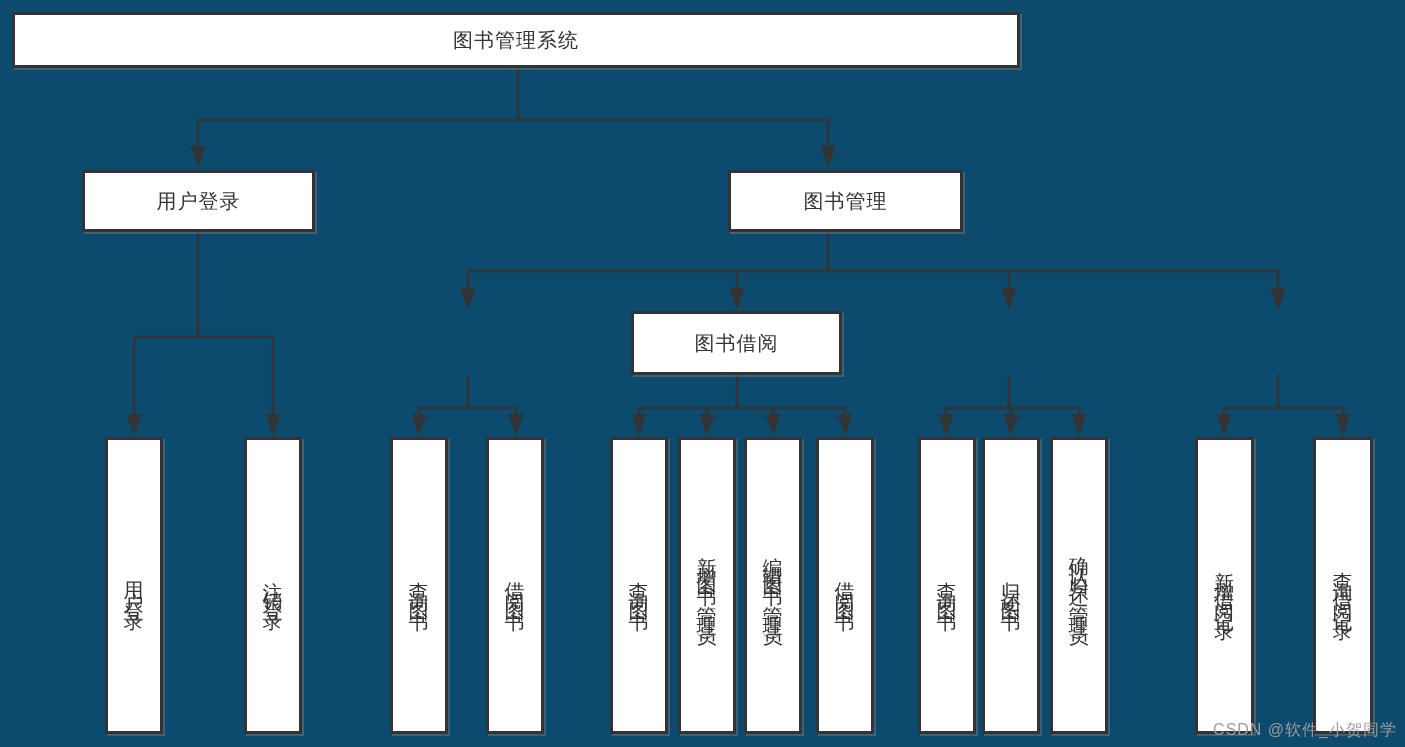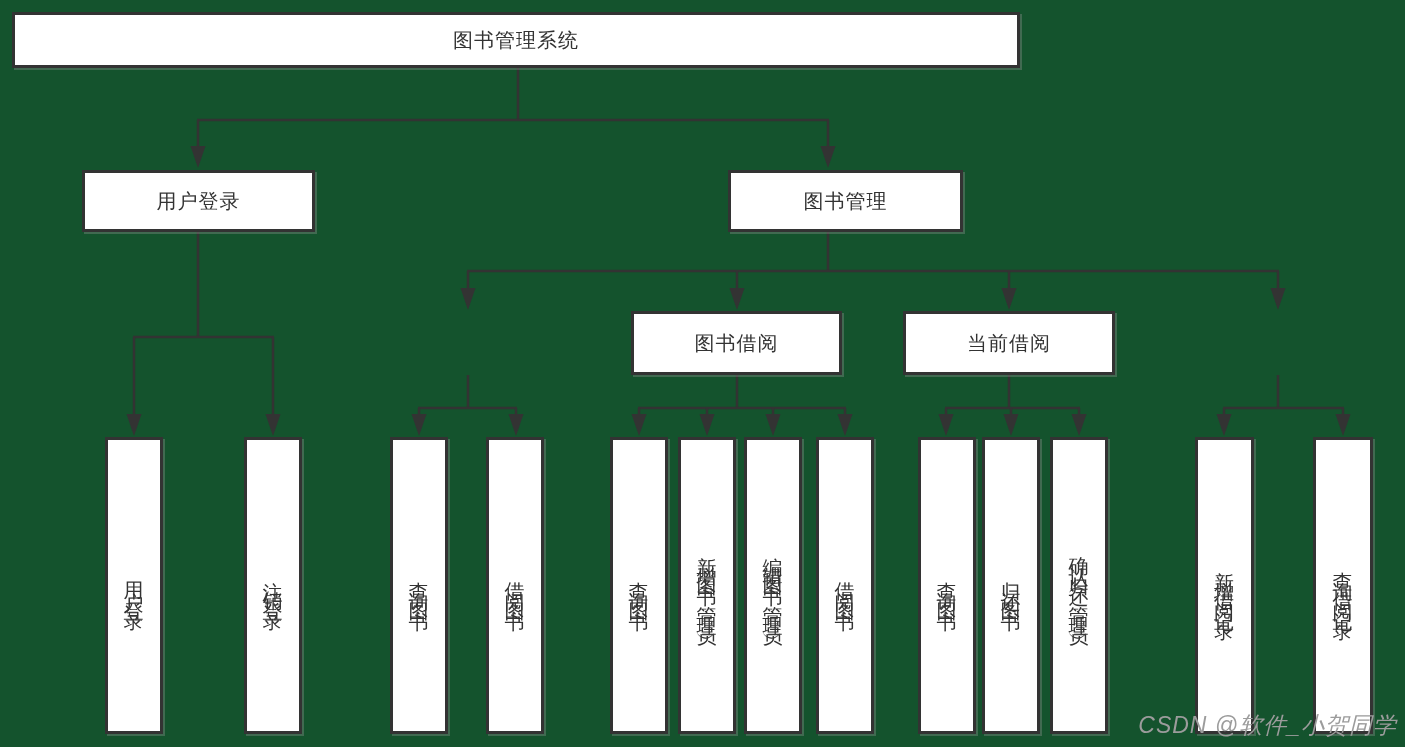--- a/index.html
+++ b/index.html
@@ -5,21 +5,21 @@
   html, body {
     margin: 0;
     padding: 0;
     background: #ffffff;
     font-family: "Liberation Sans", "DejaVu Sans", sans-serif;
   }
   .canvas {
     position: relative;
     width: 1405px;
     height: 747px;
-    background: #14532d;
+    background: #0c4a6e;
     overflow: hidden;
   }
   svg.connectors {
     position: absolute;
     left: 0;
     top: 0;
     width: 1405px;
     height: 747px;
   }
   .node {
@@ -41,25 +41,24 @@
     text-orientation: mixed;
     letter-spacing: 10px;
     line-height: 1;
     font-size: 20px;
     color: #333333;
   }
   .watermark {
     position: absolute;
     right: 8px;
     bottom: 6px;
-    font-size: 23px;
+    font-size: 16px;
     color: #9c9c9c;
     letter-spacing: 1px;
     white-space: nowrap;
-    font-style: italic;
   }
 </style>
 </head>
 <body>
 
 <div class="canvas">
 
   <svg class="connectors" viewBox="0 0 1405 747" xmlns="http://www.w3.org/2000/svg" fill="none" stroke="#333333" stroke-width="2.5">
 
     <g>
@@ -143,23 +142,20 @@
   <div class="node" style="left:82px; top:170px; width:233px; height:62px;">
     <span>用户登录</span>
   </div>
   <div class="node" style="left:711px; top:170px; width:235px; height:62px;margin-left:17px;">
     <span>图书管理</span>
   </div>
 
   <div class="node" style="left:631px; top:311px; width:211px; height:64px;">
     <span>图书借阅</span>
   </div>
-  <div class="node" style="left:903px; top:311px; width:212px; height:64px;">
-    <span>当前借阅</span>
-  </div>
 
   <div class="node leaf" style="left:105px; top:437px; width:58px; height:297px;">
     <span class="vtext">用户登录</span>
   </div>
   <div class="node leaf" style="left:244px; top:437px; width:58px; height:297px;">
     <span class="vtext">注销登录</span>
   </div>
 
   <div class="node leaf" style="left:390px; top:437px; width:58px; height:297px;">
     <span class="vtext">查询图书</span>

